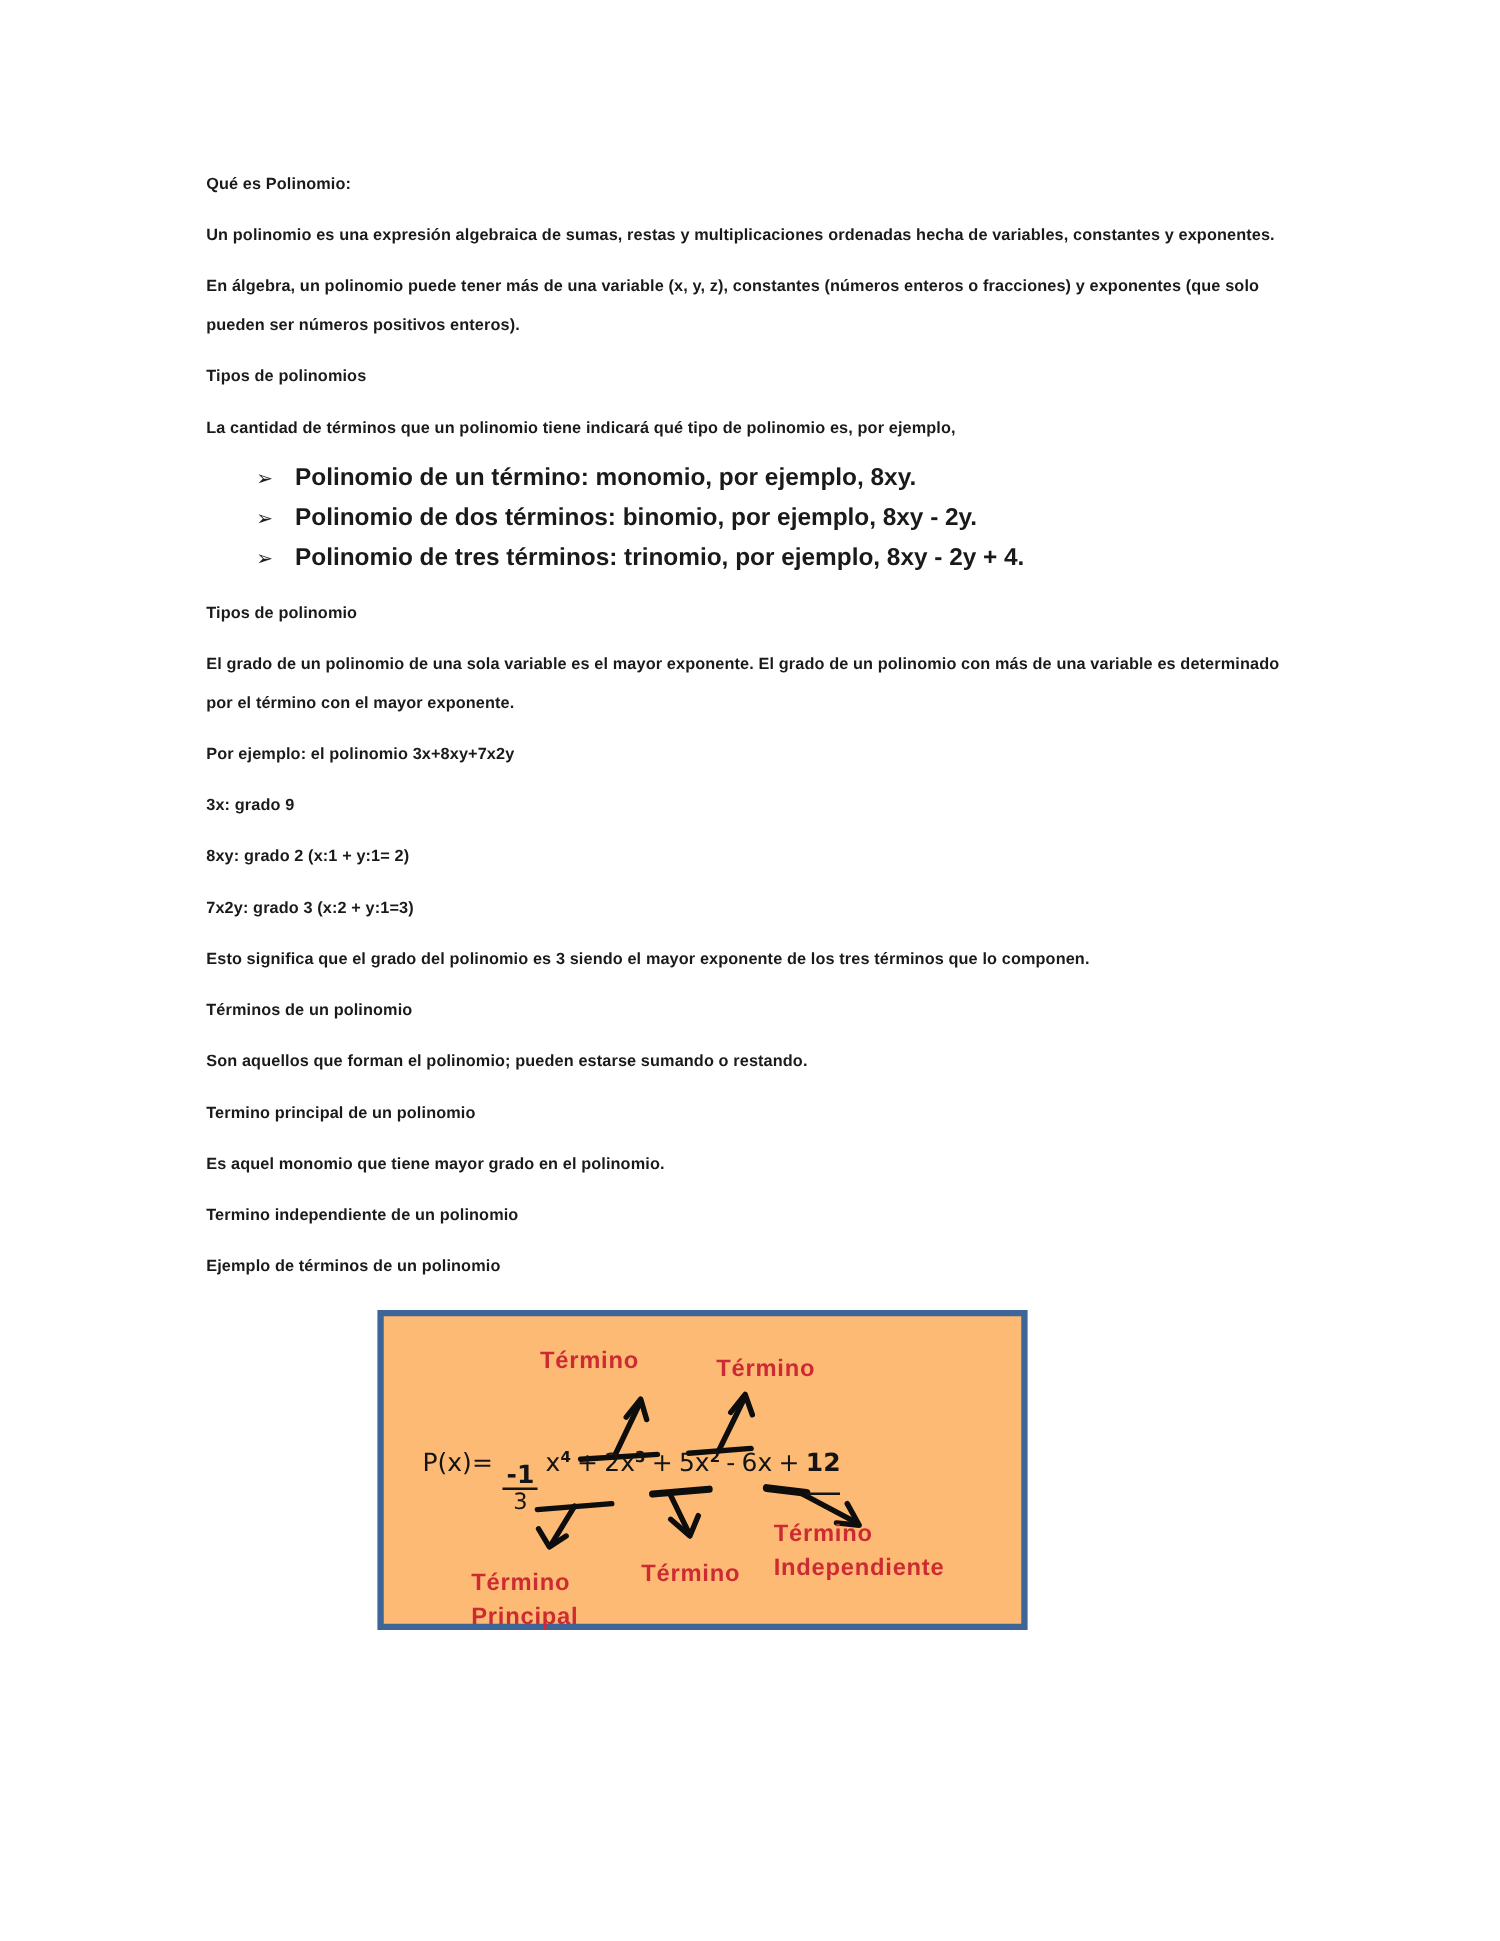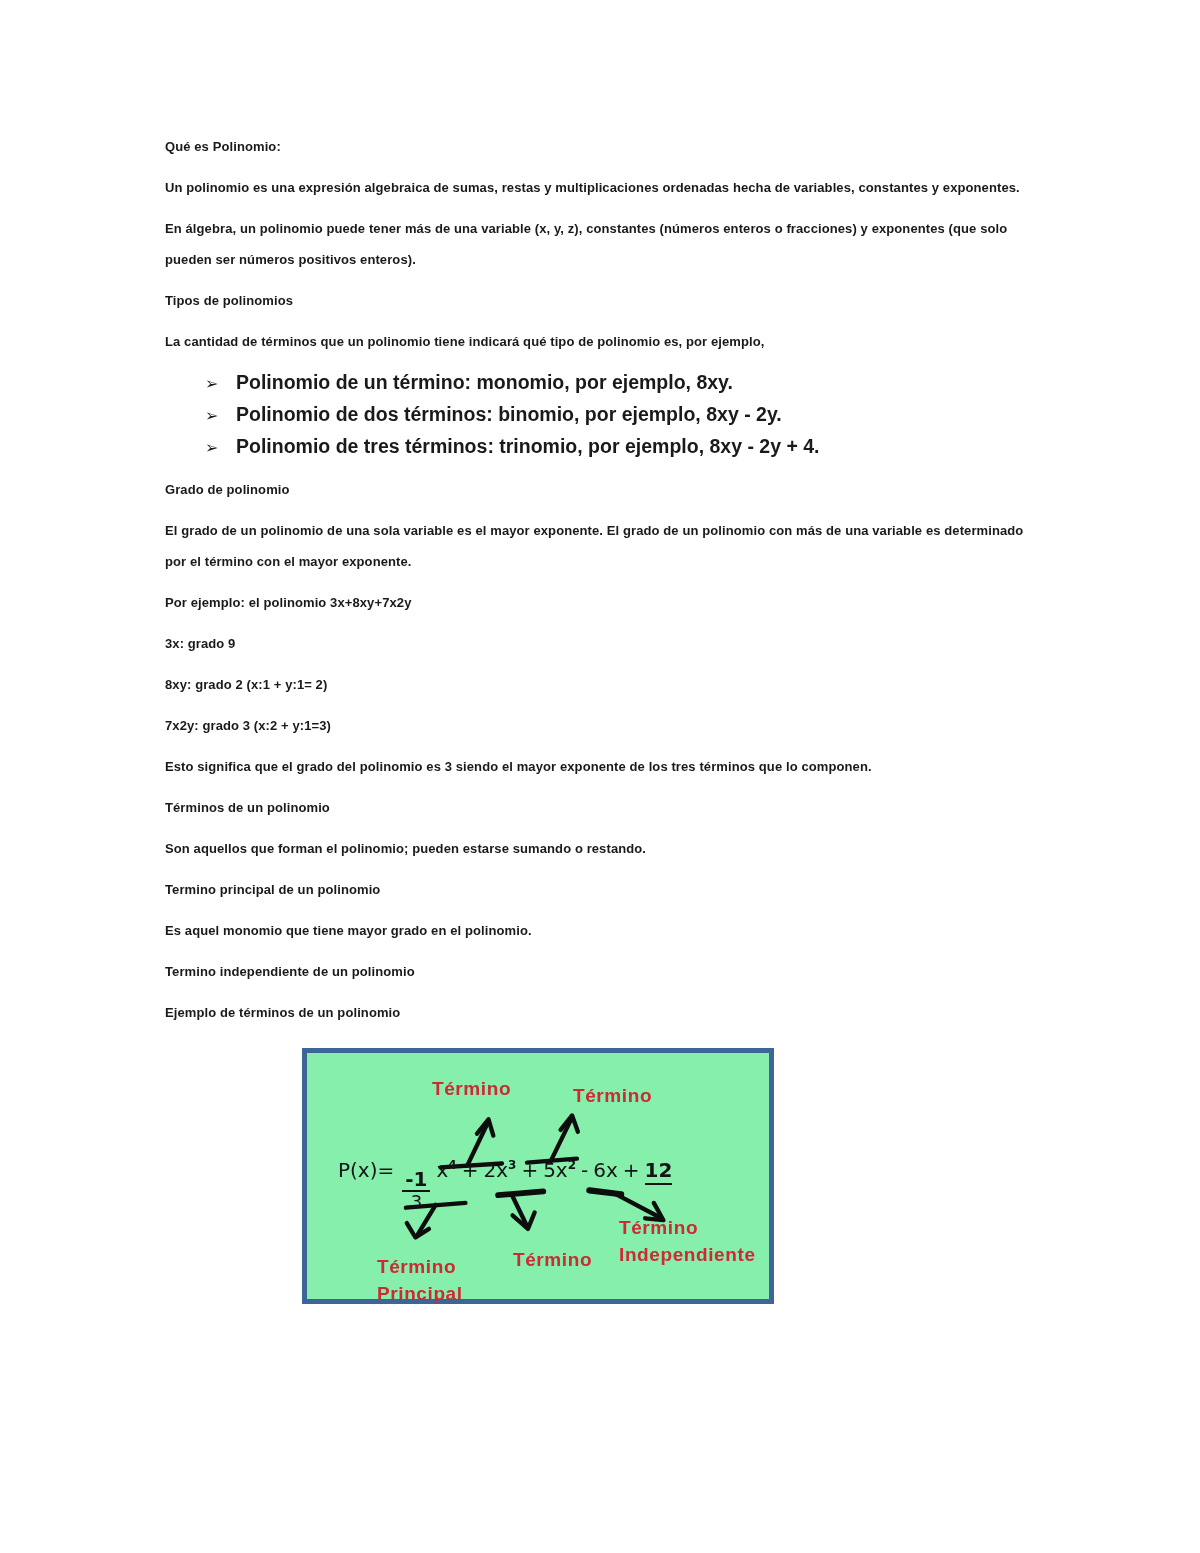--- a/index.html
+++ b/index.html
@@ -41,25 +41,25 @@
     width: 31px;
     font-size: 16px;
     font-weight: normal;
     color: #1a1a1a;
   }
 
   
   .diagram {
     position: relative;
     box-sizing: border-box;
-    width: 472px;
+    width: 520px;
     height: 256px;
     margin: 20px 0 0 137px;
     border: 5px solid #3e6598;
-    background: #86efac;
+    background: #fdba74;
   }
   .diagram svg.arrows {
     position: absolute;
     left: 0; top: 0;
     width: 100%; height: 100%;
   }
   .dlabel {
     position: absolute;
     color: #cc2b33;
     font-weight: bold;
@@ -95,21 +95,21 @@
     margin: 0 6px 0 8px;
     transform: translateY(9px);
     line-height: 20px;
   }
   .frac .num {
     border-bottom: 2.5px solid #141414;
     padding: 0 3px 1px 3px;
     font-weight: bold;
   }
   .frac .den { font-size: 18px; }
-  .underlined { border-bottom: 2.5px solid #141414; padding-bottom: 1px; font-weight: bold; }
+  .underlined { border-bottom: 2.5px solid #141414; padding-bottom: 12px; font-weight: bold; }
 </style>
 </head>
 <body>
 
 <div class="doc">
 
   <h2>Qué es Polinomio:</h2>
   <p>Un polinomio es una expresión algebraica de sumas, restas y multiplicaciones ordenadas hecha de variables, constantes y exponentes.</p>
   <p>En álgebra, un polinomio puede tener más de una variable (x, y, z), constantes (números enteros o fracciones) y exponentes (que solo pueden ser números positivos enteros).</p>
 
@@ -124,21 +124,21 @@
     <li>
       <span class="bullet">➢</span>
       <span>Polinomio de dos términos: binomio, por ejemplo, 8xy - 2y.</span>
     </li>
     <li>
       <span class="bullet">➢</span>
       <span>Polinomio de tres términos: trinomio, por ejemplo, 8xy - 2y + 4.</span>
     </li>
   </ul>
 
-  <h2>Grado de polinomio</h2>
+  <h2>Tipos de polinomio</h2>
   <p>El grado de un polinomio de una sola variable es el mayor exponente. El grado de un polinomio con más de una variable es determinado por el término con el mayor exponente.</p>
   <p>Por ejemplo: el polinomio 3x+8xy+7x2y</p>
   <p>3x: grado 9</p>
   <p>8xy: grado 2 (x:1 + y:1= 2)</p>
   <p>7x2y: grado 3 (x:2 + y:1=3)</p>
   <p>Esto significa que el grado del polinomio es 3 siendo el mayor exponente de los tres términos que lo componen.</p>
 
   <h2>Términos de un polinomio</h2>
   <p>Son aquellos que forman el polinomio; pueden estarse sumando o restando.</p>
 

